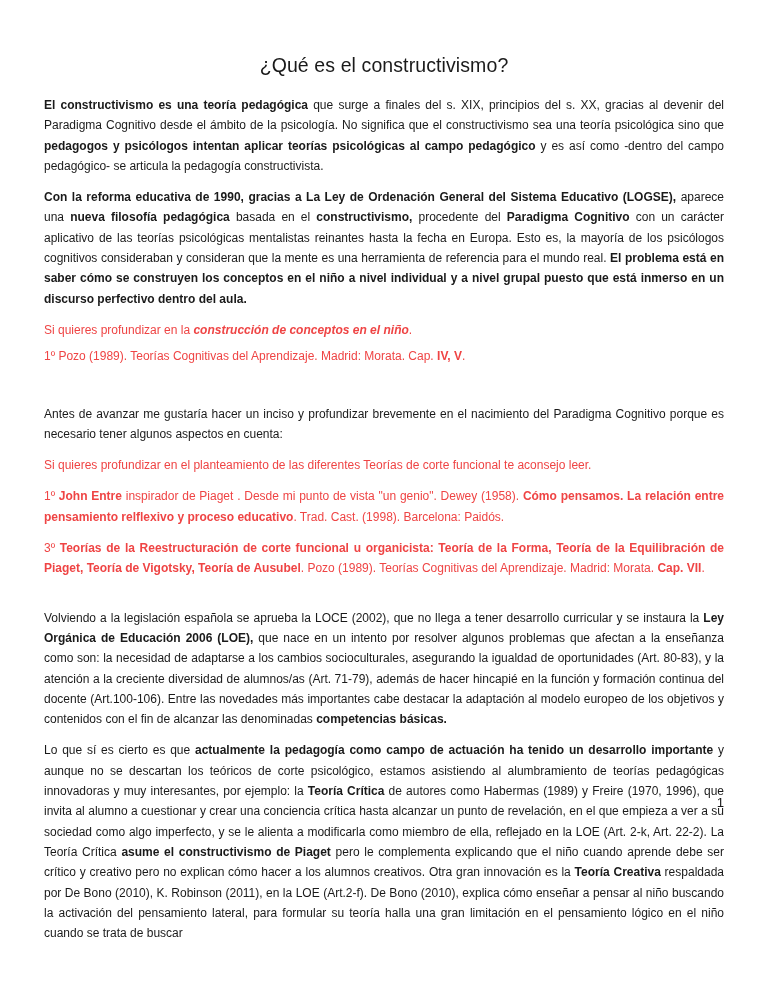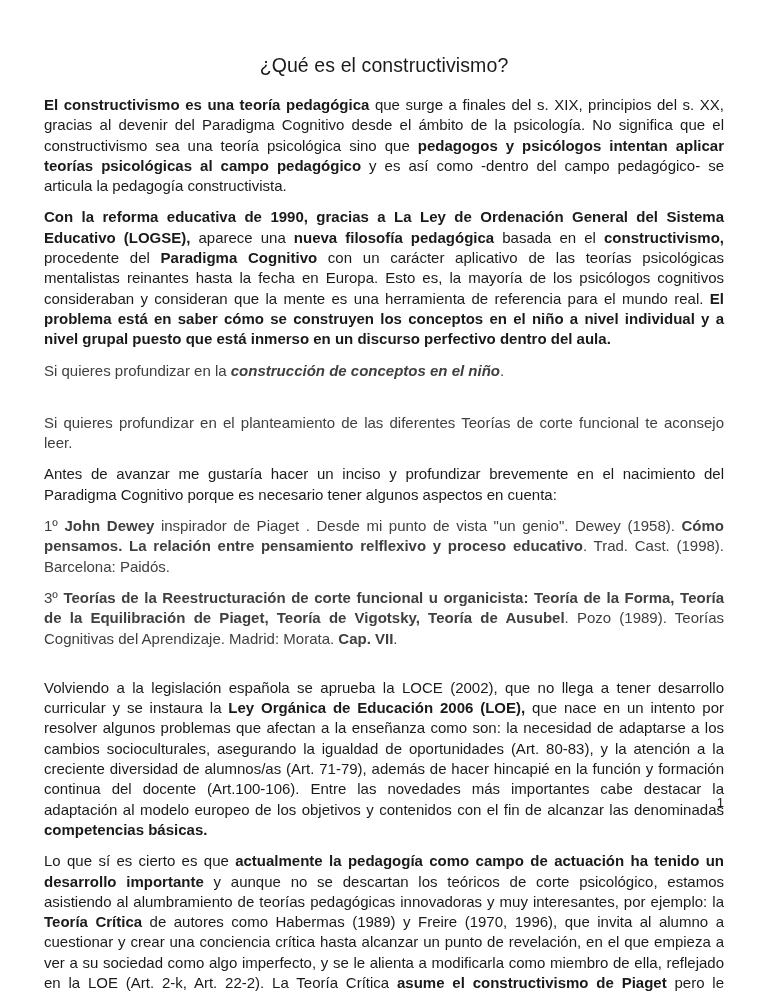--- a/index.html
+++ b/index.html
@@ -24,29 +24,29 @@
   }
   .doc-title {
     font-size: 19.5px;
     font-weight: normal;
     text-align: center;
     margin: 10px 0 18px 0;
     letter-spacing: 0.1px;
     color: #1a1a1a;
   }
   p.para {
-    font-size: 15px;
+    font-size: 12px;
     line-height: 20.3px;
     text-align: justify;
     margin: 0 0 11px 0;
     color: #1a1a1a;
     hyphens: none;
   }
   p.red {
-    color: #404040;
+    color: #ef4444;
   }
   p.tight {
     margin-bottom: 6px;
   }
   .b { font-weight: bold; }
   .bi { font-weight: bold; font-style: italic; }
   .gap-lg { height: 26px; }
   .gap-md { height: 18px; }
   .page-number {
     position: absolute;
@@ -62,28 +62,29 @@
 <div class="page">
 
   <h1 class="doc-title">¿Qué es el constructivismo?</h1>
 
   <p class="para"><span class="b">El constructivismo es una teoría pedagógica</span><span> que surge a finales del s. XIX, principios del s. XX, gracias al devenir del Paradigma Cognitivo desde el ámbito de la psicología. No significa que el constructivismo sea una teoría psicológica sino que </span><span class="b">pedagogos y psicólogos intentan aplicar teorías psicológicas al campo pedagógico</span><span> y es así como -dentro del campo pedagógico- se articula la pedagogía constructivista.</span></p>
 
   <p class="para"><span class="b">Con la reforma educativa de 1990, gracias a La Ley de Ordenación General del Sistema Educativo (LOGSE),</span><span> aparece una </span><span class="b">nueva filosofía pedagógica</span><span> basada en el </span><span class="b">constructivismo,</span><span> procedente del </span><span class="b">Paradigma Cognitivo</span><span> con un carácter aplicativo de las teorías psicológicas mentalistas reinantes hasta la fecha en Europa. Esto es, la mayoría de los psicólogos cognitivos consideraban y consideran que la mente es una herramienta de referencia para el mundo real. </span><span class="b">El problema está en saber cómo se construyen los conceptos en el niño a nivel individual y a nivel grupal puesto que está inmerso en un discurso perfectivo dentro del aula</span><span class="b">.</span></p>
 
   <p class="para red tight"><span>Si quieres profundizar en la </span><span class="bi">construcción de conceptos en el niño</span><span>.</span></p>
 
+  <p class="para red"><span>1º Pozo (1989). Teorías Cognitivas del Aprendizaje. Madrid: Morata. Cap. </span><span class="b">IV, V</span><span>.</span></p>
 
   <div class="gap-lg"></div>
 
+  <p class="para"><span>Antes de avanzar me gustaría hacer un inciso y profundizar brevemente en el nacimiento del Paradigma Cognitivo porque es necesario tener algunos aspectos en cuenta:</span></p>
+
   <p class="para red"><span>Si quieres profundizar en el planteamiento de las diferentes Teorías de corte funcional te aconsejo leer.</span></p>
 
-  <p class="para"><span>Antes de avanzar me gustaría hacer un inciso y profundizar brevemente en el nacimiento del Paradigma Cognitivo porque es necesario tener algunos aspectos en cuenta:</span></p>
-
-  <p class="para red"><span>1º </span><span class="b">John Dewey</span><span> inspirador de Piaget . Desde mi punto de vista "un genio". Dewey (1958). </span><span class="b">Cómo pensamos. La relación entre pensamiento relflexivo y proceso educativo</span><span>. Trad. Cast. (1998). Barcelona: Paidós.</span></p>
+  <p class="para red"><span>1º </span><span class="b">John Entre</span><span> inspirador de Piaget . Desde mi punto de vista "un genio". Dewey (1958). </span><span class="b">Cómo pensamos. La relación entre pensamiento relflexivo y proceso educativo</span><span>. Trad. Cast. (1998). Barcelona: Paidós.</span></p>
 
 
   <p class="para red"><span>3º </span><span class="b">Teorías de la Reestructuración de corte funcional u organicista: Teoría de la Forma, Teoría de la Equilibración de Piaget, Teoría de Vigotsky, Teoría de Ausubel</span><span>. Pozo (1989). Teorías Cognitivas del Aprendizaje. Madrid: Morata. </span><span class="b">Cap. VII</span><span>.</span></p>
 
   <div class="gap-md"></div>
 
   <p class="para"><span>Volviendo a la legislación española  se aprueba la LOCE (2002), que no llega a tener desarrollo curricular y se instaura la </span><span class="b">Ley Orgánica de Educación 2006 (LOE),</span><span> que nace en un intento por resolver algunos problemas que afectan a la enseñanza como son: la necesidad de adaptarse a los cambios socioculturales, asegurando la igualdad de oportunidades  (Art. 80-83),  y la atención a la creciente diversidad de alumnos/as (Art. 71-79), además de hacer hincapié en la función y formación continua del docente (Art.100-106). Entre las novedades más importantes cabe destacar la adaptación al modelo europeo de los objetivos y contenidos con el fin de alcanzar las denominadas </span><span class="b">competencias básicas.</span></p>
 
   <p class="para"><span>Lo que sí es cierto es que </span><span class="b">actualmente la pedagogía como campo de actuación ha tenido un desarrollo importante</span><span> y aunque no se descartan los teóricos de corte psicológico, estamos asistiendo al alumbramiento de teorías pedagógicas innovadoras y muy interesantes, por ejemplo: la </span><span class="b">Teoría Crítica</span><span> de autores como Habermas (1989) y Freire (1970, 1996), que invita al alumno a cuestionar y crear una conciencia crítica hasta alcanzar un punto de revelación, en el que empieza a ver a su sociedad como algo imperfecto, y se le alienta a modificarla como miembro de ella, reflejado en la LOE (Art. 2-k, Art. 22-2). La Teoría Crítica </span><span class="b">asume el constructivismo de Piaget</span><span> pero le complementa explicando que el niño cuando aprende debe ser crítico y creativo pero no explican cómo hacer a los alumnos creativos. Otra  gran innovación es la </span><span class="b">Teoría Creativa</span><span> respaldada por De Bono (2010),  K. Robinson (2011), en la LOE (Art.2-f). De Bono (2010), explica cómo enseñar a pensar al niño buscando la activación del pensamiento lateral, para formular su teoría halla una gran limitación en el pensamiento lógico en el niño cuando se trata de buscar</span></p>
 

